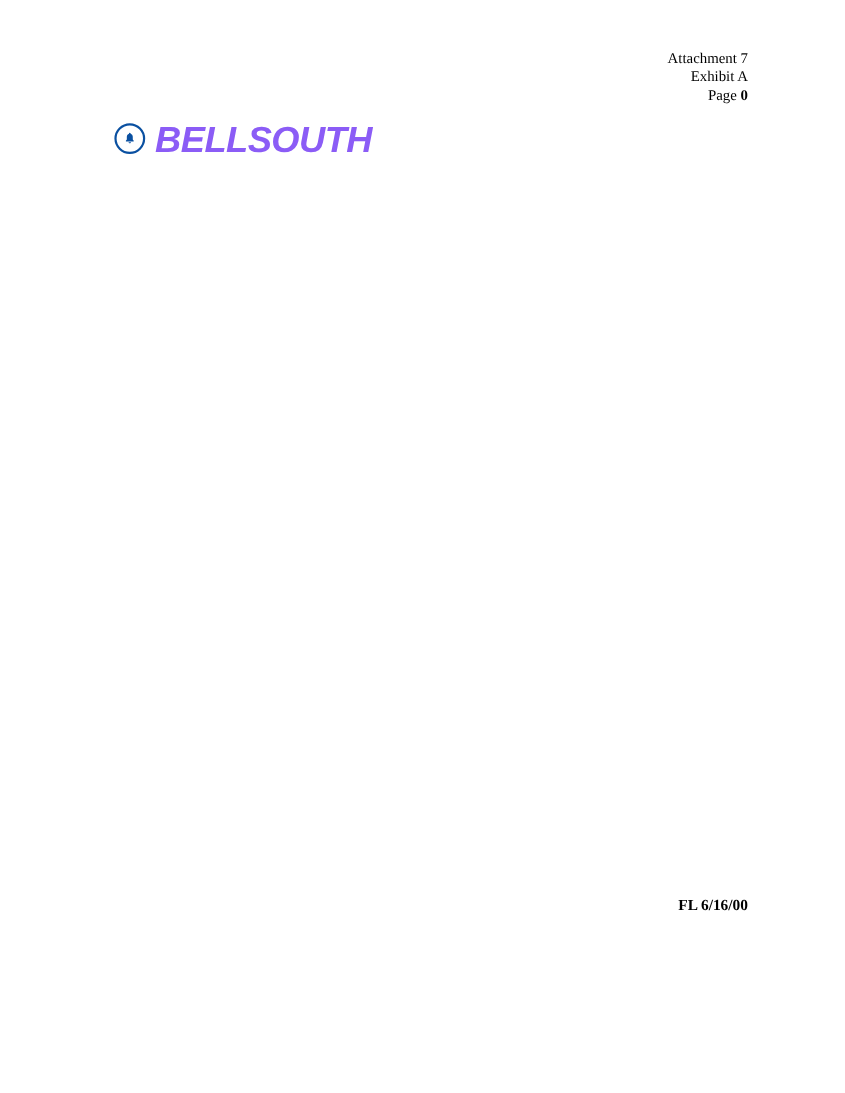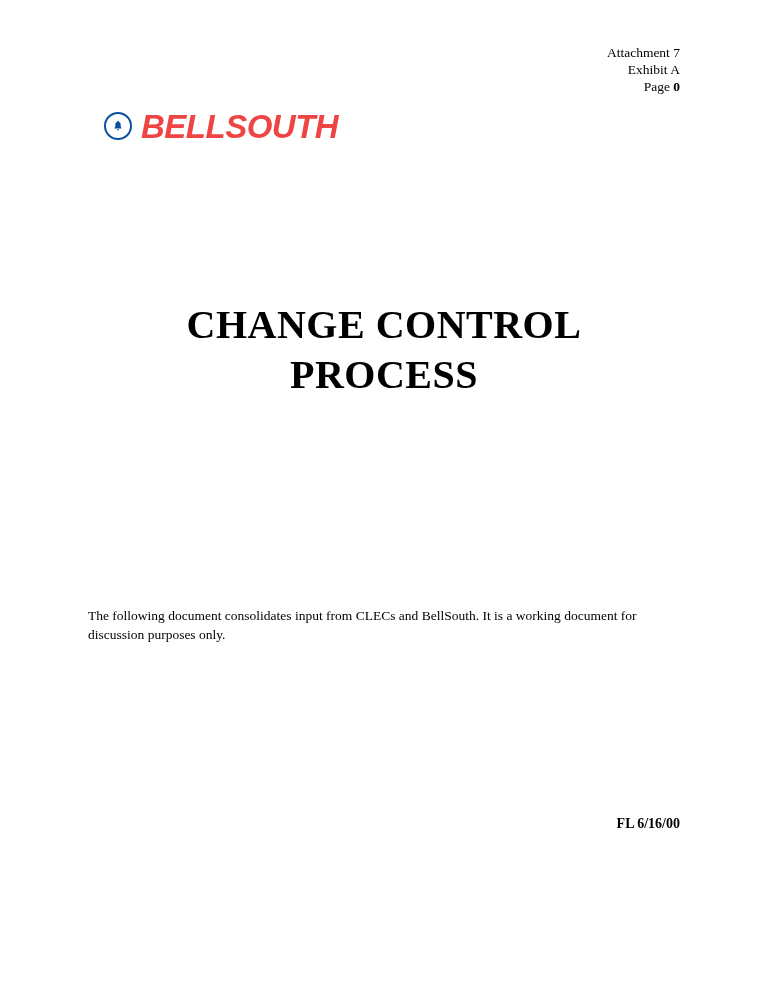--- a/index.html
+++ b/index.html
@@ -63,21 +63,21 @@
     top: 52%;
     transform: translate(-50%, -50%);
     width: 13px;
     height: 13px;
   }
   .logo-text {
     font-family: "Liberation Sans", sans-serif;
     font-size: 33px;
     line-height: 33px;
     letter-spacing: -0.5px;
-    color: #ef4444;
+    color: #8b5cf6;
     font-style: italic;
     white-space: nowrap;
   }
   .logo-text .bell-part {
     font-weight: bold;
   }
   .logo-text .south-part {
     font-weight: bold;
   }
 
@@ -129,22 +129,17 @@
 
   <div class="logo">
     <span class="logo-mark">
       <svg class="bell" viewBox="0 0 24 24" xmlns="http://www.w3.org/2000/svg" aria-hidden="true">
         <path d="M12 2.2c-0.8 0-1.4 0.6-1.4 1.3 0 0.2 0 0.3 0.1 0.5C8.6 4.6 7 6.6 7 9v4.4l-1.6 2.4c-0.3 0.4 0 1 0.5 1h12.2c0.5 0 0.8-0.6 0.5-1L17 13.4V9c0-2.4-1.6-4.4-3.7-5 0.1-0.2 0.1-0.3 0.1-0.5 0-0.7-0.6-1.3-1.4-1.3z M9.9 18c0.2 1.1 1.1 1.9 2.1 1.9s1.9-0.8 2.1-1.9H9.9z" fill="#0a50a1"></path>
       </svg>
     </span>
     <span class="logo-text"><span class="bell-part">BELL</span><span class="south-part">SOUTH</span></span>
   </div>
 
-  <div class="doc-title">
-    <div>CHANGE CONTROL</div>
-    <div>PROCESS</div>
-  </div>
 
-  <p class="intro-paragraph">The following document consolidates input from CLECs and BellSouth.  It is a working document for discussion purposes only.</p>
 
   <div class="footer">FL 6/16/00</div>
 
 </div>
 
 </body></html>

